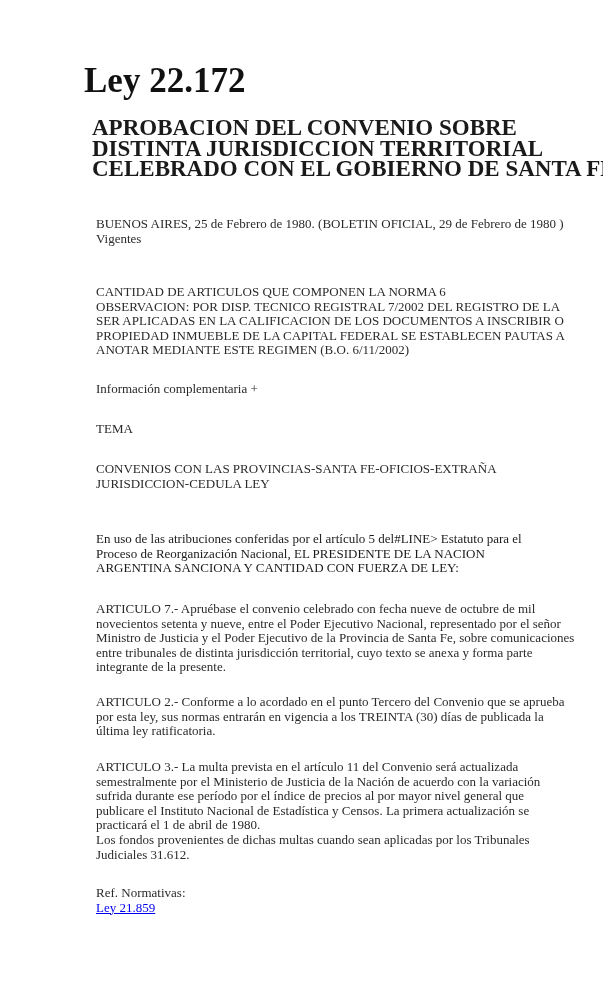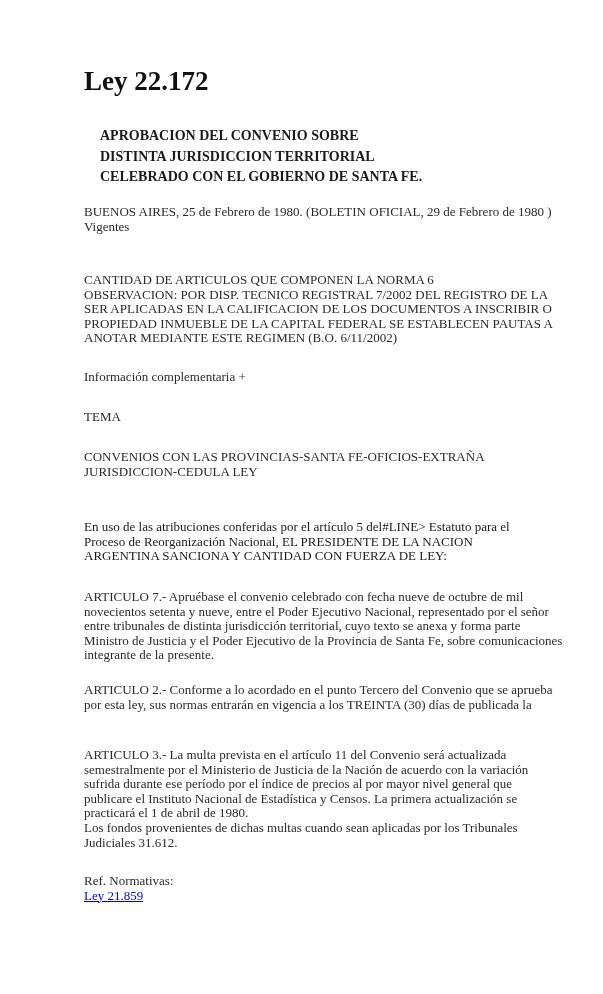--- a/index.html
+++ b/index.html
@@ -4,29 +4,29 @@
 <style>
   html, body { margin: 0; padding: 0; background: #ffffff; }
   body {
     width: 603px; height: 994px; overflow: hidden; position: relative;
     font-family: "Liberation Serif", "DejaVu Serif", serif;
     color: #1a1a1a;
   }
   .page { position: absolute; left: 84px; top: 0; width: 500px; }
   .title {
     position: absolute; top: 66px; left: 0; margin: 0;
-    font-size: 27px; font-weight: bold; line-height: 30px; color: #111;
+    font-size: 35px; font-weight: bold; line-height: 30px; color: #111;
     white-space: nowrap;
   }
   .subtitle {
-    position: absolute; top: 110px; left: 0; margin: 16px; width: 480px;
-    font-size: 14px; font-weight: bold; line-height: 20.5px; color: #1a1a1a;
+    position: absolute; top: 110px; left: 0; margin: 8px; width: 480px;
+    font-size: 23px; font-weight: bold; line-height: 20.5px; color: #1a1a1a;
   }
   .block {
-    position: absolute; left: 0; margin: 0; width: 500px;
+    position: absolute; left: 0; margin: 12px; width: 500px;
     font-size: 13px; line-height: 14.6px; color: #2a2a2a;
   }
   .block .line { display: block; white-space: nowrap; }
   .bold { font-weight: normal; color: #1a1a1a; }
   a.link { color: #0000ee; text-decoration: underline; }
 </style>
 </head>
 <body>
 
 <div class="page">
@@ -67,28 +67,29 @@
 
   <div class="block bold" style="top:520px">
     <span class="line">En uso de las atribuciones conferidas por el artículo 5 del#LINE&gt; Estatuto para el</span>
     <span class="line">Proceso de Reorganización Nacional, EL PRESIDENTE DE LA NACION</span>
     <span class="line">ARGENTINA SANCIONA Y CANTIDAD CON FUERZA DE LEY:</span>
   </div>
 
   <div class="block" style="top:590px">
     <span class="line">ARTICULO 7.- Apruébase el convenio celebrado con fecha nueve de octubre de mil</span>
     <span class="line">novecientos setenta y nueve, entre el Poder Ejecutivo Nacional, representado por el señor</span>
+    <span class="line">Ministro de Justicia y el Poder Ejecutivo de la Provincia de Santa Fe, sobre comunicaciones</span>
     <span class="line">entre tribunales de distinta jurisdicción territorial, cuyo texto se anexa y forma parte</span>
-    <span class="line">Ministro de Justicia y el Poder Ejecutivo de la Provincia de Santa Fe, sobre comunicaciones</span>
     <span class="line">integrante de la presente.</span>
   </div>
 
   <div class="block" style="top:683px">
     <span class="line">ARTICULO 2.- Conforme a lo acordado en el punto Tercero del Convenio que se aprueba</span>
     <span class="line">por esta ley, sus normas entrarán en vigencia a los TREINTA (30) días de publicada la</span>
+    <span class="line">última ley ratificatoria.</span>
   </div>
 
   <div class="block" style="top:748px">
     <span class="line">ARTICULO 3.- La multa prevista en el artículo 11 del Convenio será actualizada</span>
     <span class="line">semestralmente por el Ministerio de Justicia de la Nación de acuerdo con la variación</span>
     <span class="line">sufrida durante ese período por el índice de precios al por mayor nivel general que</span>
     <span class="line">publicare el Instituto Nacional de Estadística y Censos. La primera actualización se</span>
     <span class="line">practicará el 1 de abril de 1980.</span>
     <span class="line">Los fondos provenientes de dichas multas cuando sean aplicadas por los Tribunales</span>
     <span class="line">Judiciales 31.612.</span>

